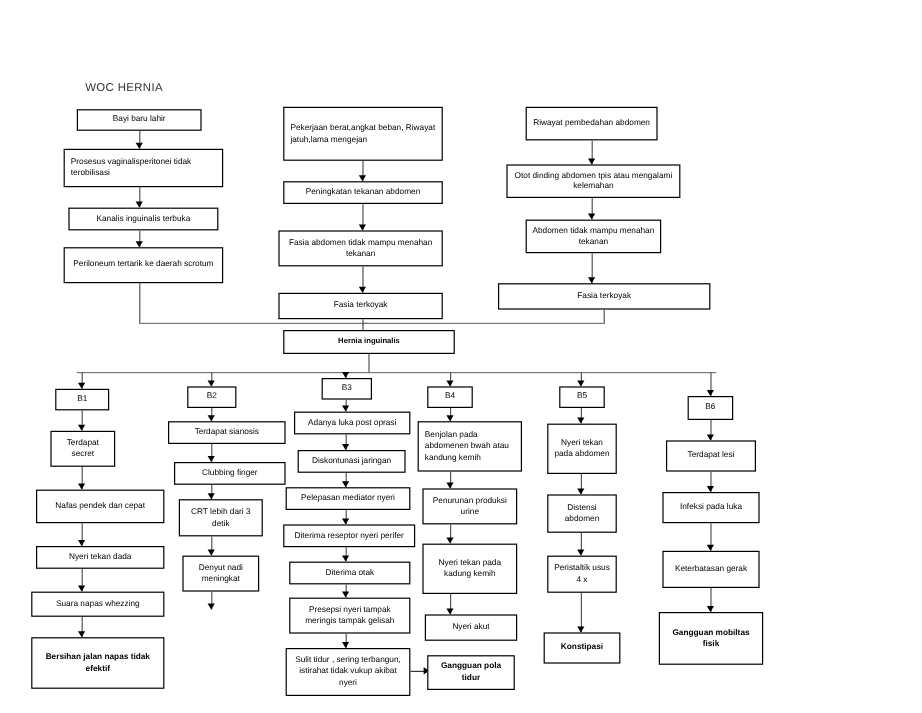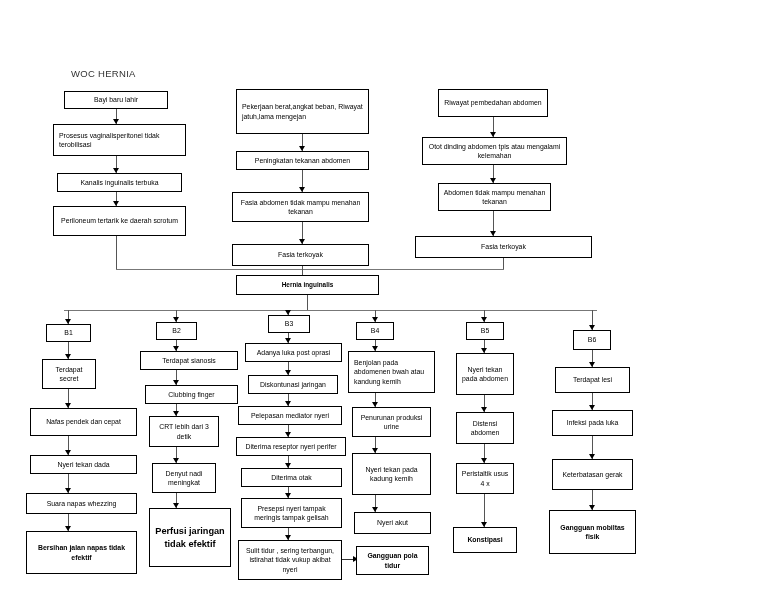--- a/index.html
+++ b/index.html
@@ -219,23 +219,20 @@
   <div class="node fs-md" style="left:149px; top:416px; width:70px; height:31px;">
     <span>CRT lebih dari 3 detik</span>
   </div>
   <div class="vline" style="left:176px; top:447px; height:16px;"></div>
   <div class="arrow-down" style="left:172.6px; top:458px;"></div>
   <div class="node fs-md" style="left:152px; top:463px; width:64px; height:30px;">
     <span>Denyut nadi meningkat</span>
   </div>
   <div class="vline" style="left:176px; top:493px; height:15px;"></div>
   <div class="arrow-down" style="left:172.6px; top:503px;"></div>
-  <div class="node fs-xl bold" style="left:149px; top:508px; width:82px; height:59px;">
-    <span>Perfusi jaringan tidak efektif</span>
-  </div>
 
   <div class="vline" style="left:288px; top:310px; height:5px;"></div>
   <div class="arrow-down" style="left:284.6px; top:310px;"></div>
   <div class="node fs-md" style="left:268px; top:315px; width:42px; height:18px;">
     <span>B3</span>
   </div>
   <div class="vline" style="left:288px; top:333px; height:10px;"></div>
   <div class="arrow-down" style="left:284.6px; top:338px;"></div>
   <div class="node fs-md" style="left:245px; top:343px; width:97px; height:19px;">
     <span>Adanya luka post oprasi</span>

